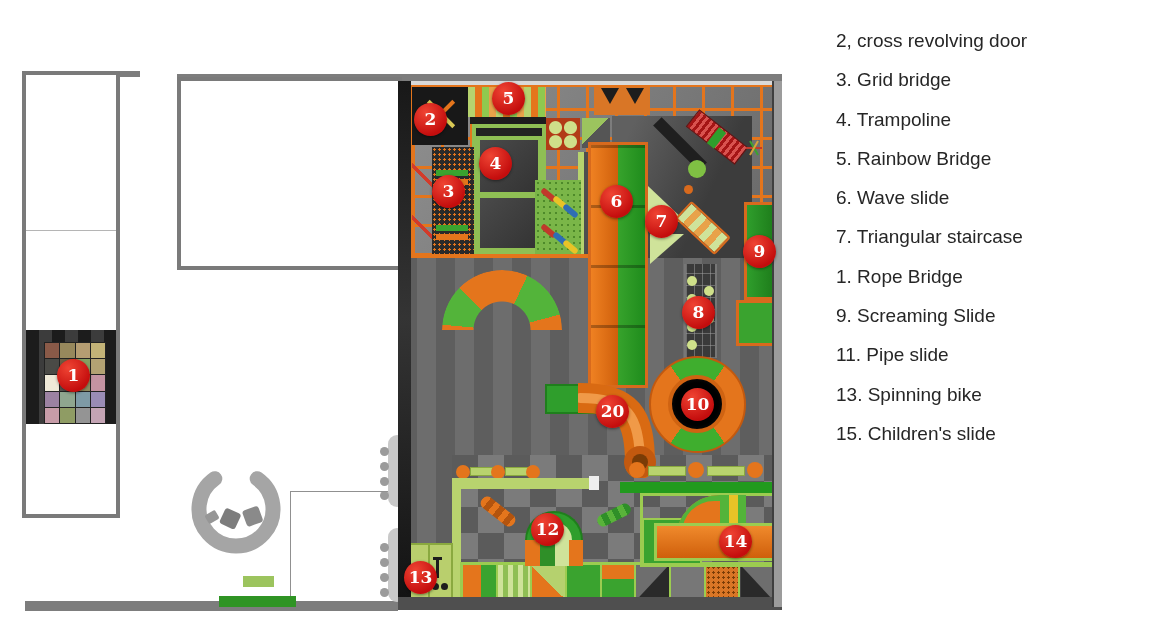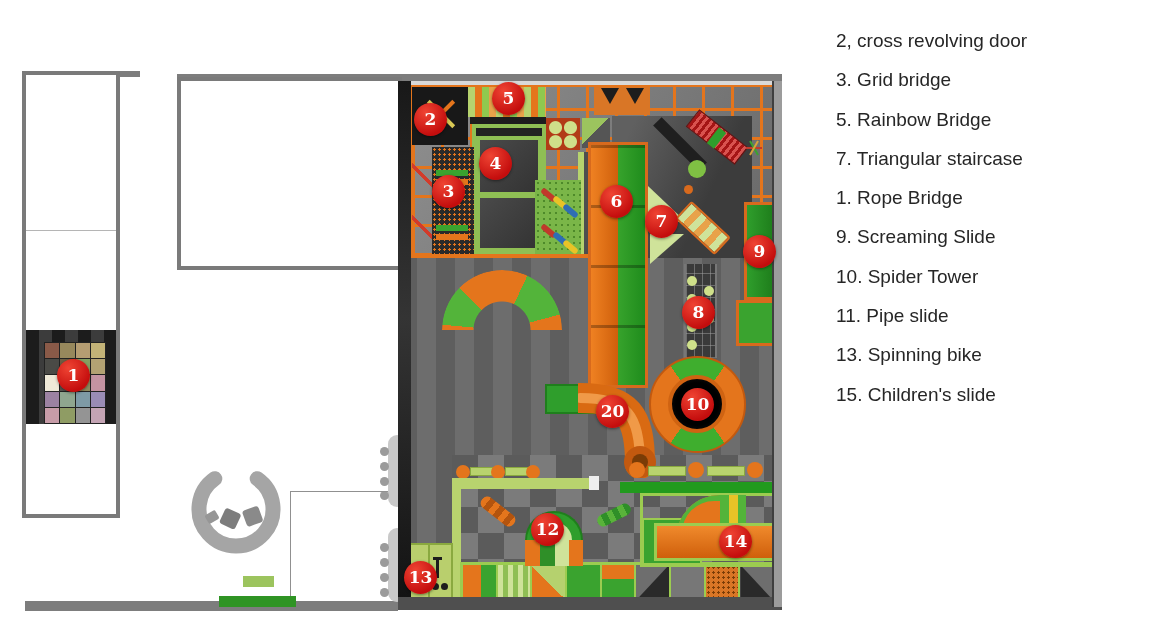--- a/index.html
+++ b/index.html
@@ -238,21 +238,22 @@
     <div class="marker" title="Spider Tower" style="left: 681px; top: 388px;">10</div>
     <div class="marker" title="Pipe slide" style="left: 596px; top: 395px;">20</div>
     <div class="marker" title="Children's ground climbing" style="left: 531px; top: 513px;">12</div>
     <div class="marker" title="Spinning bike" style="left: 404px; top: 561px;">13</div>
     <div class="marker" title="Children's slide" style="left: 719px; top: 525px;">14</div>
   </div>
 
 <div id="legend">
     <div class="legend-item">2, cross revolving door</div>
     <div class="legend-item">3. Grid bridge</div>
+    <div class="legend-item">4. Trampoline</div>
     <div class="legend-item">5. Rainbow Bridge</div>
+    <div class="legend-item">6. Wave slide</div>
     <div class="legend-item">7. Triangular staircase</div>
     <div class="legend-item">1. Rope Bridge</div>
     <div class="legend-item">9. Screaming Slide</div>
-    <div class="legend-item">10. Spider Tower</div>
     <div class="legend-item">11. Pipe slide</div>
     <div class="legend-item">13. Spinning bike</div>
     <div class="legend-item">15. Children's slide</div>
   </div>
 
 </body></html>

